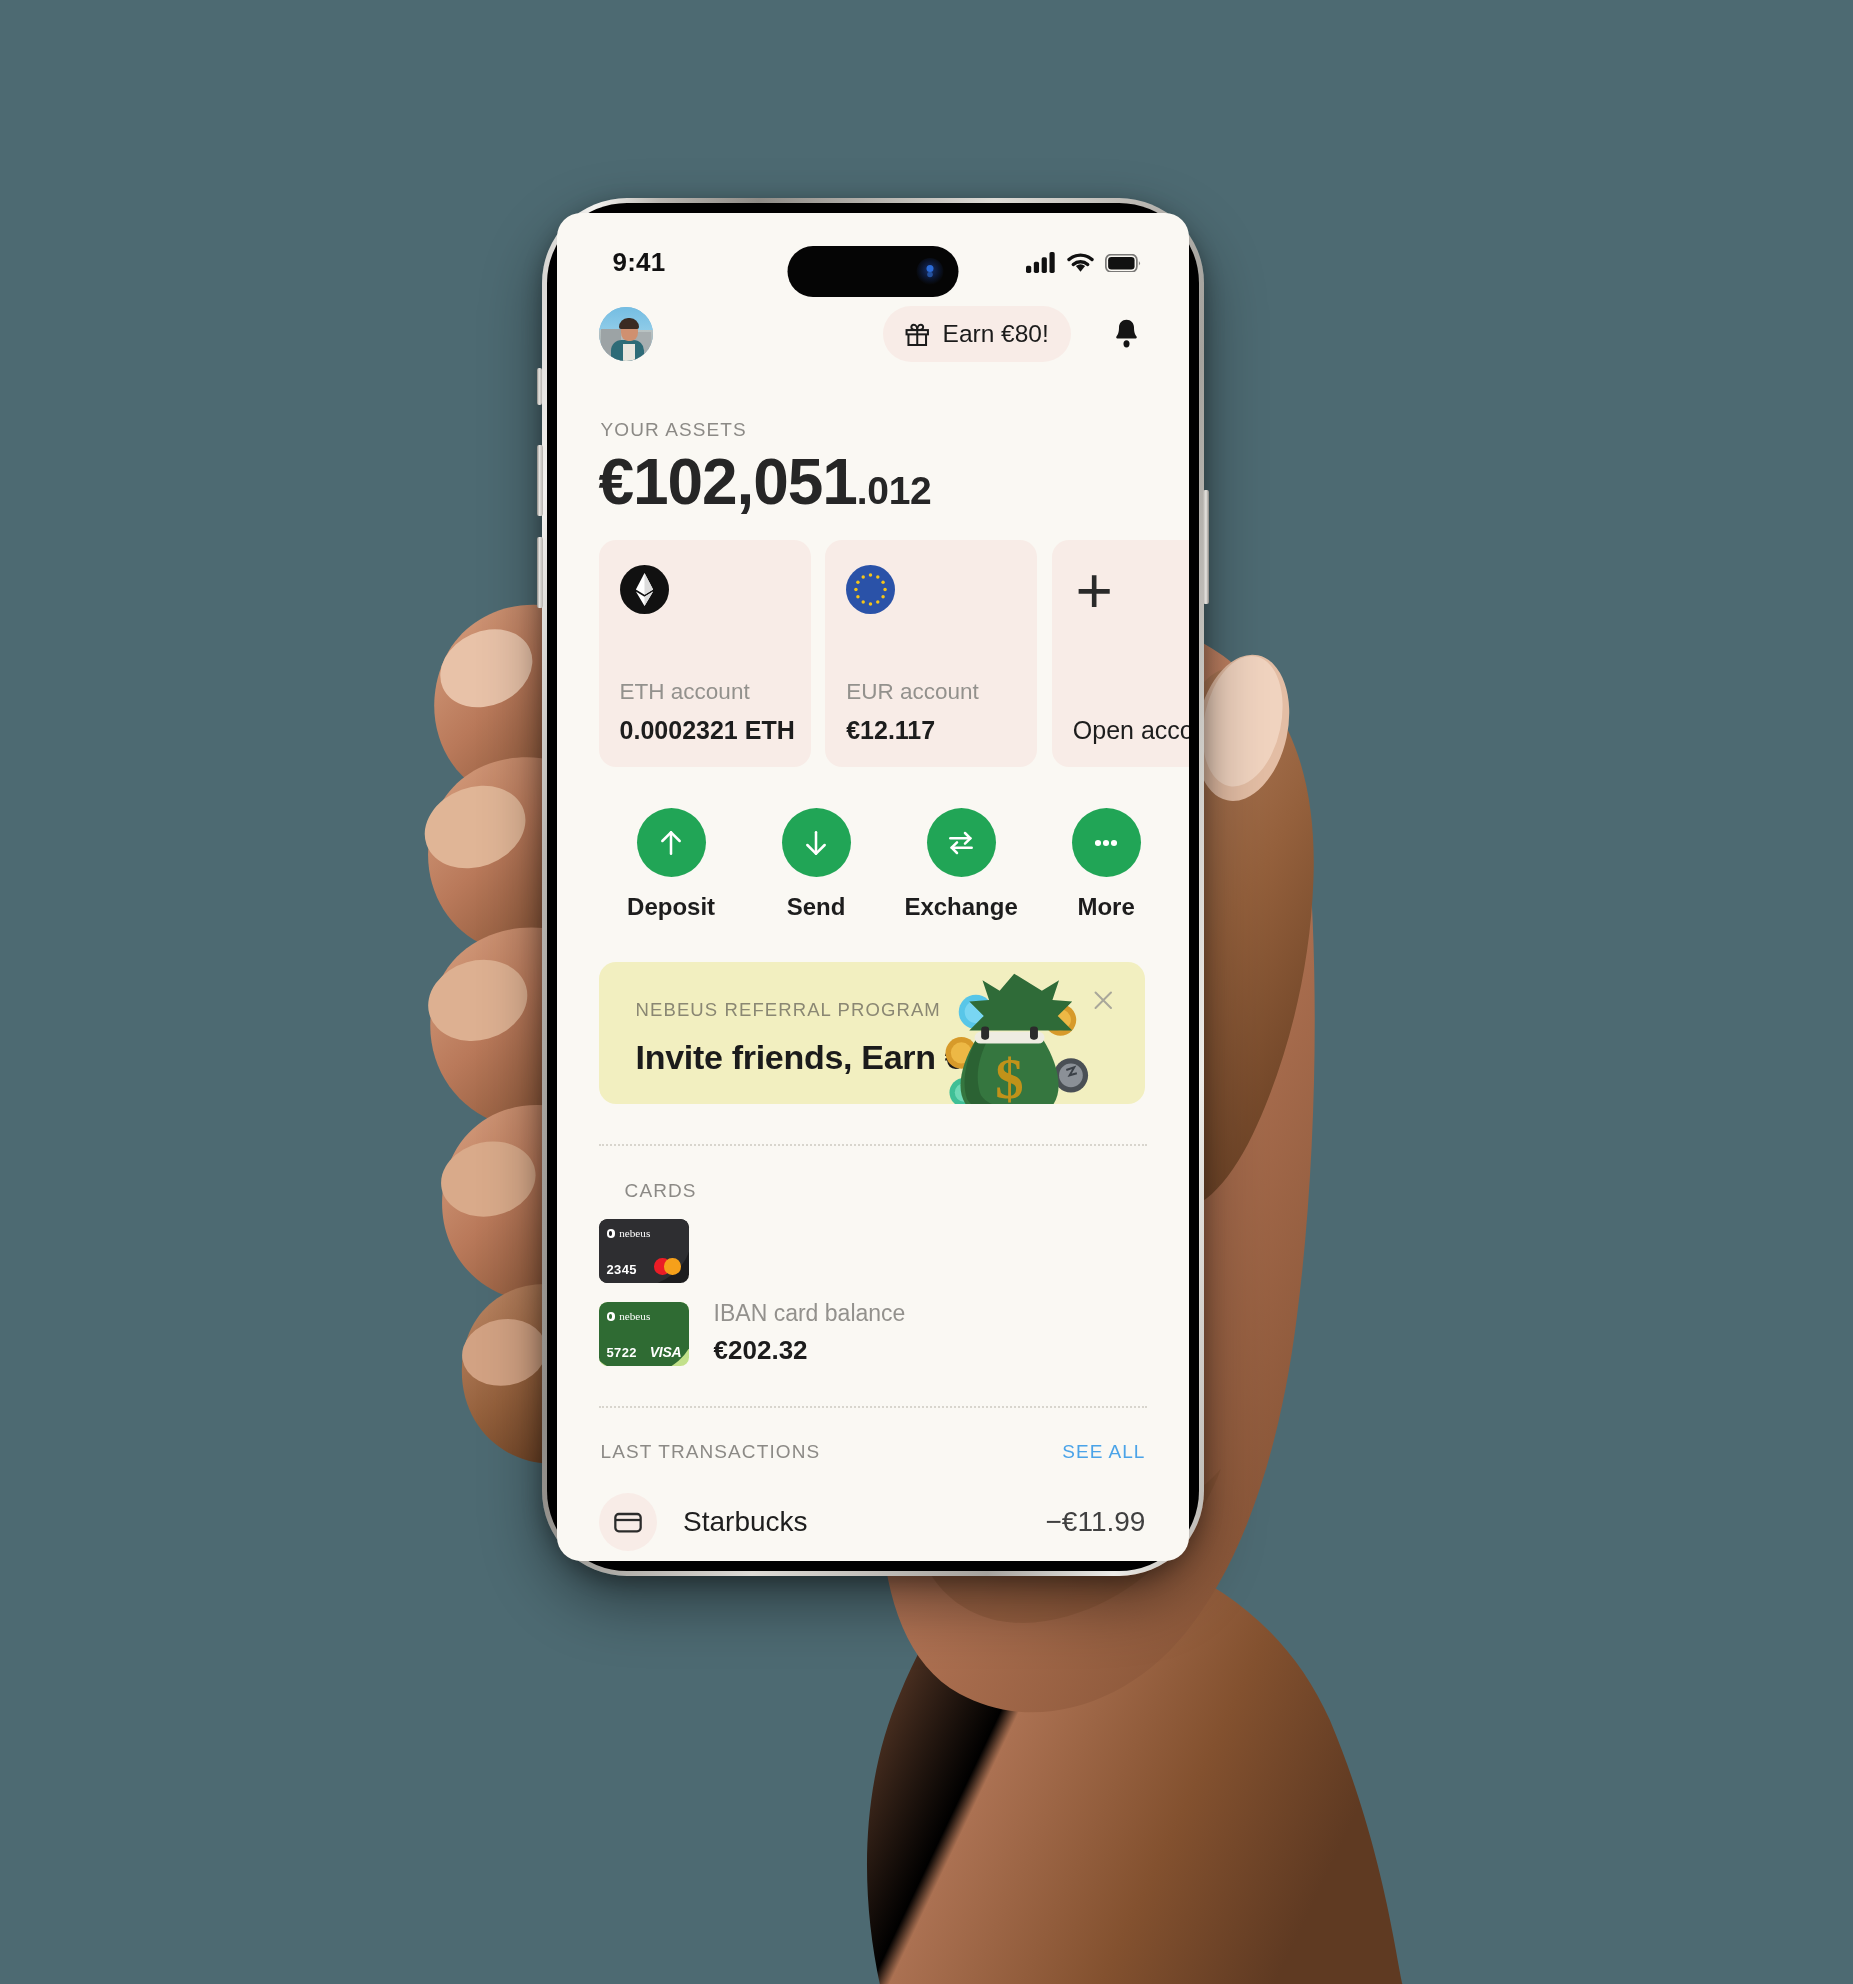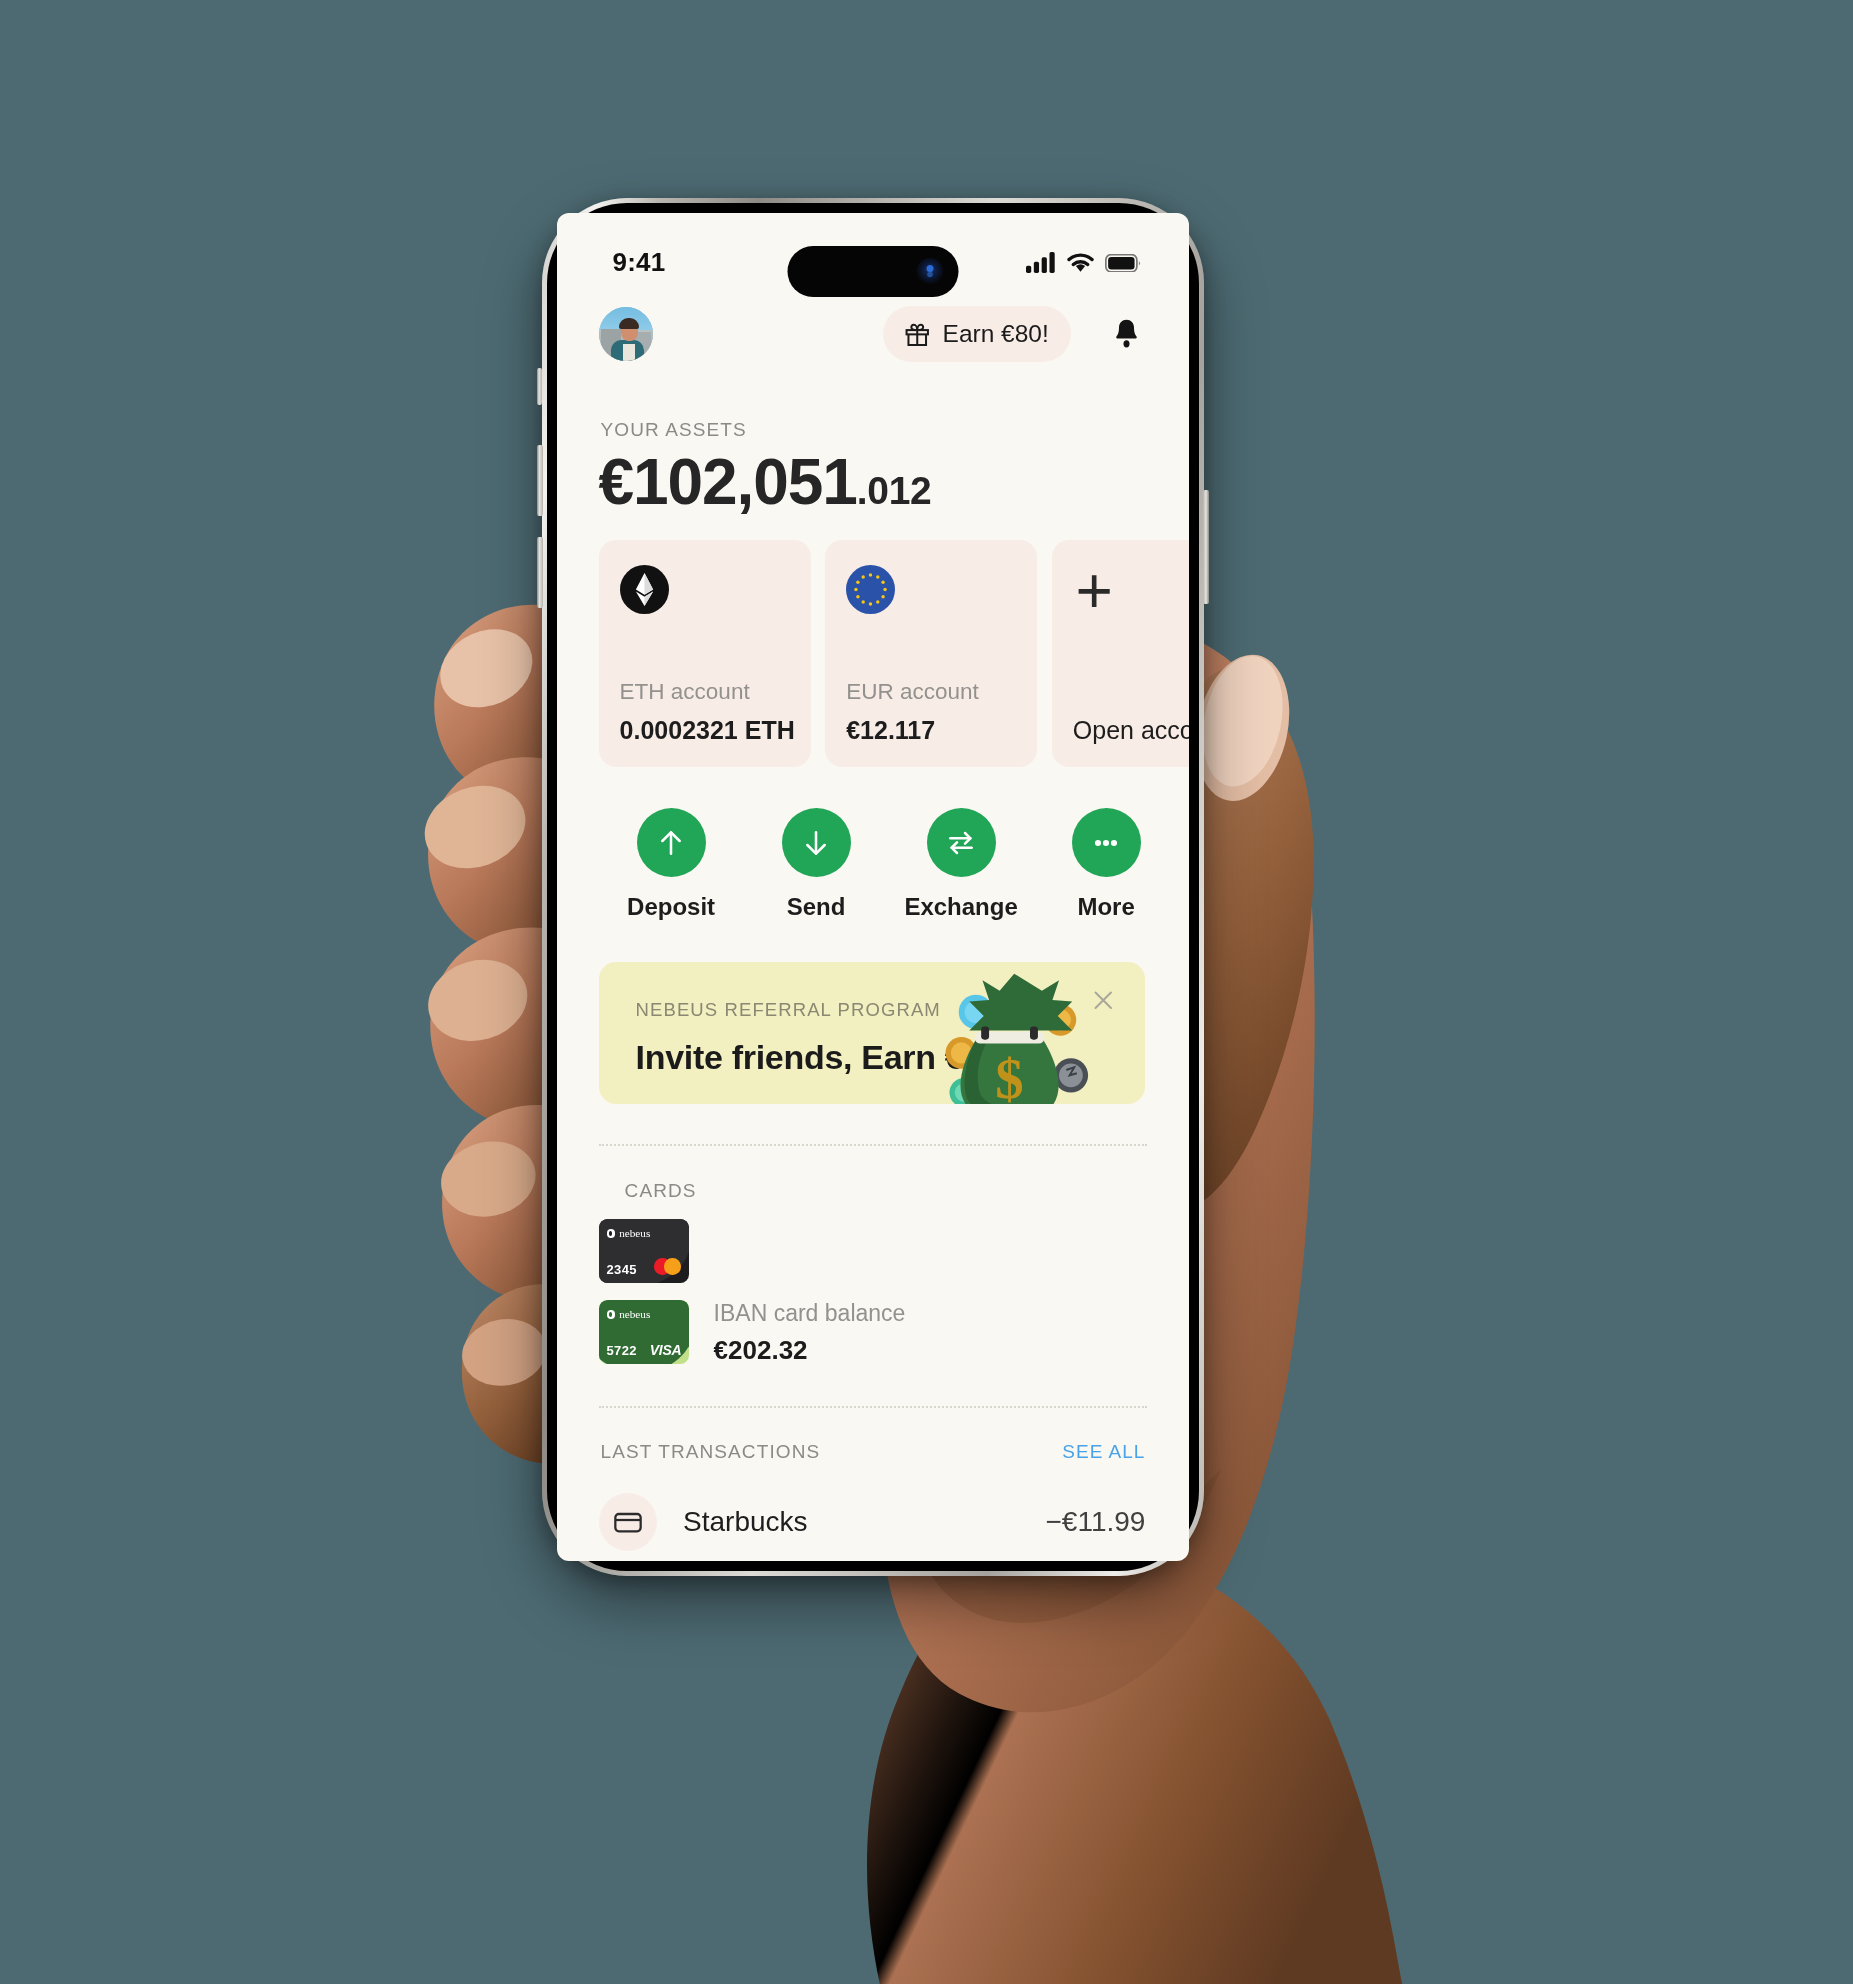--- a/index.html
+++ b/index.html
@@ -20,21 +20,21 @@
     background:linear-gradient(100deg,#cfcdc9 0%,#f3f2ef 6%,#b9b6b1 13%,#8e8b86 24%,#dddbd6 50%,#a5a29d 76%,#edece8 90%,#b7b4af 100%);
     padding:4.6px;
     box-shadow:0 26.5px 60px rgba(0,0,0,.42), 0 6.6px 20px rgba(0,0,0,.3);
     z-index:5;
   }
   .bezel {
     width:100%; height:100%; border-radius:80px; background:#000;
     padding:10px; position:relative;
   }
   .screen {
-    width:100%; height:100%; border-radius:12px; background:#faf8f3;
+    width:100%; height:100%; border-radius:24px; background:#faf8f3;
     overflow:hidden; position:relative;
   }
 
   
   .btn-side { position:absolute; background:linear-gradient(90deg,#8d8a85,#e6e4e0 40%,#b6b3ae); border-radius:2px; z-index:6; }
   .btn-silent { left:537px; top:368px; width:5.3px; height:37px; }
   .btn-volup  { left:537px; top:445px; width:6px; height:71px; }
   .btn-voldn  { left:537px; top:537px; width:6px; height:71px; }
   .btn-power  { left:1203px; top:490px; width:6px; height:114px;
                 background:linear-gradient(90deg,#b6b3ae,#e6e4e0 50%,#8d8a85); }
@@ -125,21 +125,21 @@
   }
   .banner .kicker { font-size:18.5px; letter-spacing:1.1px; color:#8a8773; }
   .banner .title  { margin-top:17px; font-size:34px; font-weight:700; color:#1b1b1b; letter-spacing:-0.3px; }
   .banner .close  { position:absolute; right:29px; top:25px; width:26.5px; height:26.5px; }
   .bag { position:absolute; right:49px; bottom:-10.6px; width:198px; height:152px; }
 
   .dotted { height:0; border-top:2.6px dotted #d8d5cd; margin:40px 42px 0 42px; }
 
   
   .cards-head { padding:34px 0 0 68px; }
-  .card-row { display:flex; align-items:flex-start; padding:17px 16px 0 42px; }
+  .card-row { display:flex; align-items:flex-end; padding:17px 16px 0 42px; }
   .mini {
     width:90px; height:64px; border-radius:8.6px; position:relative; overflow:hidden; flex:0 0 auto;
   }
   .mini.black { background:#1d1d1f; }
   .mini.black .swirl { position:absolute; left:-26.5px; top:-30px; width:119px; height:99px; border-radius:50%; background:#2e2e31; }
   .mini.green { background:#c2e08a; }
   .mini.green .swirl { position:absolute; left:-16px; top:-24px; width:112px; height:97px; border-radius:50%; background:#2f6b33; }
   .mini .brand { position:absolute; left:8px; top:8px; display:flex; align-items:center; gap:4px; z-index:2; }
   .mini .brand .o { width:8.6px; height:8.6px; border-radius:50%; background:#fff; position:relative; }
   .mini .brand .o::after { content:""; position:absolute; left:2.6px; top:2px; width:3.3px; height:4.6px; border-radius:50%; background:#1d1d1f; }

